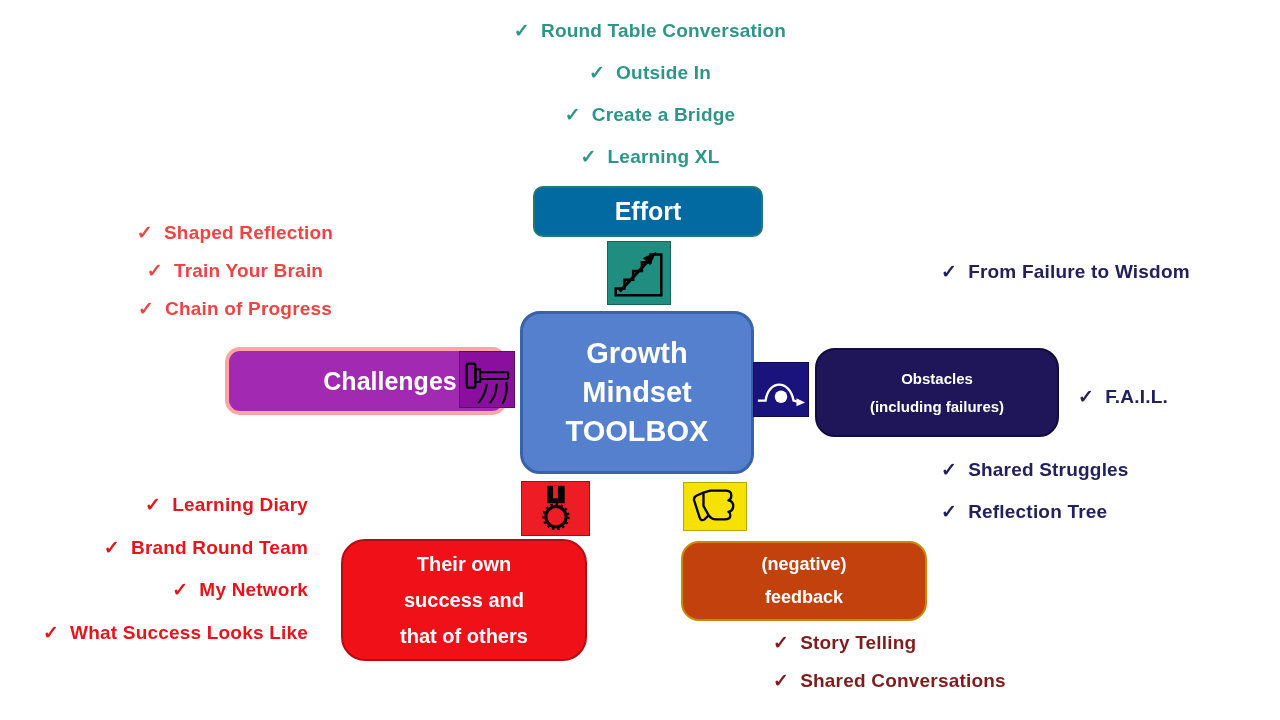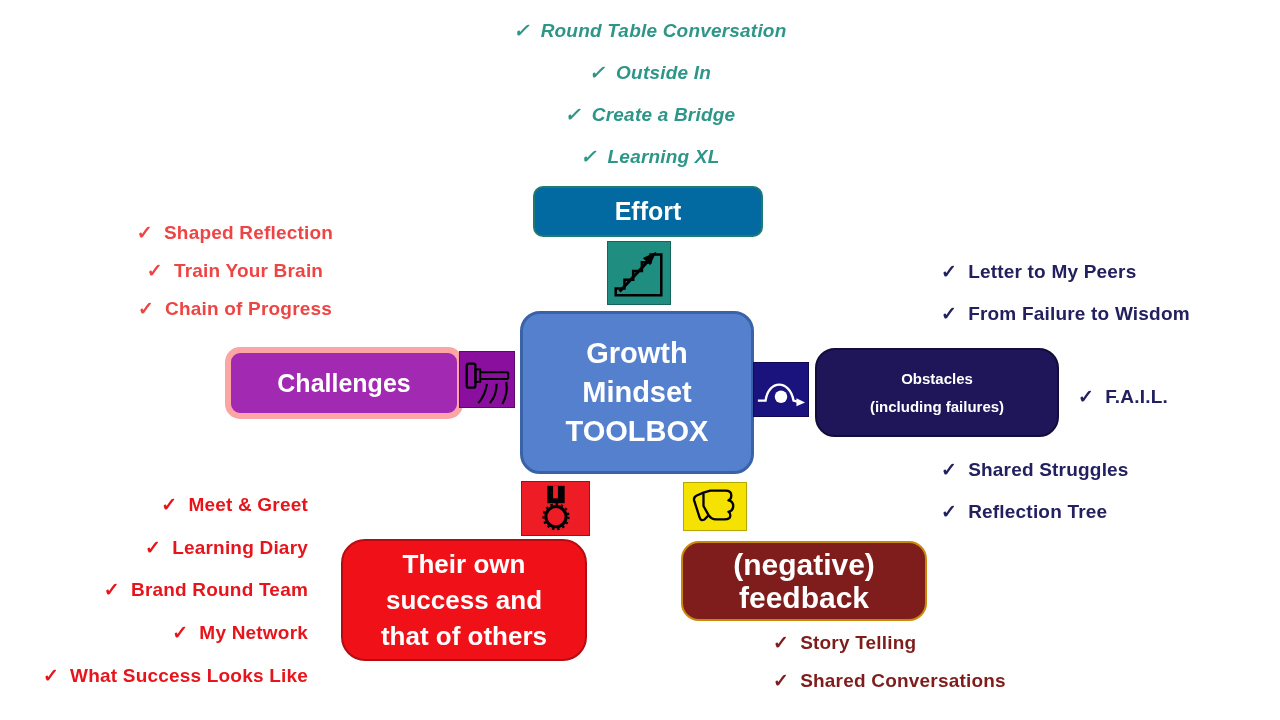--- a/index.html
+++ b/index.html
@@ -22,70 +22,68 @@
   .center-align{text-align:center;}
   .right-align{text-align:right;}
   
   .box{
     position:absolute;display:flex;flex-direction:column;align-items:center;
     justify-content:center;color:#ffffff;text-align:center;
   }
   .box-effort{left:533px;top:186px;width:226px;height:47px;background:#0369a1;
     border:2px solid #1F7A70;border-radius:10px;font-size:25px;}
   .box-challenges{left:225px;top:347px;width:226px;height:60px;background:#A229B2;
-    border:6px solid #fca5a5;border-radius:15px;font-size:25px;}
+    border:4px solid #fca5a5;border-radius:15px;font-size:25px;padding-left:48px;}
   .box-center{left:520px;top:311px;width:228px;height:157px;background:#5580CE;
     border:3px solid #3A62A8;border-radius:20px;font-size:29px;line-height:39px;}
   .box-obstacles{left:815px;top:348px;width:240px;height:85px;background:#1E1659;
     border:2px solid #120D3B;border-radius:20px;font-size:15px;line-height:28px;}
   .box-success{left:341px;top:539px;width:242px;height:118px;background:#F01118;
-    border:2px solid #B30D12;border-radius:24px;font-size:26px;line-height:36px;}
-  .box-feedback{left:681px;top:541px;width:242px;height:76px;background:#7f1d1d;
-    border:2px solid #C9880A;border-radius:18px;font-size:30px;line-height:33px;}
+    border:2px solid #B30D12;border-radius:24px;font-size:20px;line-height:36px;}
+  .box-feedback{left:681px;top:541px;width:242px;height:76px;background:#c2410c;
+    border:2px solid #C9880A;border-radius:18px;font-size:18px;line-height:33px;}
   
   .icon-tile{position:absolute;box-sizing:border-box;}
   .icon-tile svg{display:block;width:100%;height:100%;}
   .tile-stairs{left:607px;top:241px;width:64px;height:64px;background:#1F8D80;border:1px solid #14665C;}
   .tile-hammer{left:459px;top:351px;width:56px;height:57px;background:#8B0F9E;border:1px solid #5E0A6B;}
   .tile-hurdle{left:753px;top:362px;width:56px;height:55px;background:#1A127D;border:1px solid #0E0950;}
   .tile-medal{left:521px;top:481px;width:69px;height:55px;background:#EE1C25;border:1px solid #A01016;}
   .tile-thumb{left:683px;top:482px;width:64px;height:49px;background:#F5E203;border:1px solid #B5A702;}
 </style>
 </head>
 <body>
 
 <div class="slide">
 
-  <div class="list teal lh42 center-align" style="left:420px;top:10px;width:460px;font-style:italic;">
+  <div class="list teal lh42 center-align" style="left:420px;top:10px;width:460px;">
     <div class="item"><span class="chk">✓</span><span>Round Table Conversation</span></div>
     <div class="item"><span class="chk">✓</span><span>Outside In</span></div>
     <div class="item"><span class="chk">✓</span><span>Create a Bridge</span></div>
     <div class="item"><span class="chk">✓</span><span>Learning XL</span></div>
   </div>
 
   <div class="list purple lh38 center-align" style="left:105px;top:214px;width:260px;">
     <div class="item"><span class="chk">✓</span><span>Shaped Reflection</span></div>
     <div class="item"><span class="chk">✓</span><span>Train Your Brain</span></div>
     <div class="item"><span class="chk">✓</span><span>Chain of Progress</span></div>
   </div>
 
   <div class="list navy lh42" style="left:941px;top:251px;">
-    <div class="item"><span class="chk">✓</span><span>Letter to My Peers</span></div>
     <div class="item"><span class="chk">✓</span><span>From Failure to Wisdom</span></div>
   </div>
   <div class="list navy lh42" style="left:1078px;top:376px;">
     <div class="item"><span class="chk">✓</span><span>F.A.I.L.</span></div>
   </div>
   <div class="list navy lh42" style="left:941px;top:449px;">
     <div class="item"><span class="chk">✓</span><span>Shared Struggles</span></div>
     <div class="item"><span class="chk">✓</span><span>Reflection Tree</span></div>
   </div>
 
   <div class="list redtxt lh43 right-align" style="right:972px;top:484px;width:300px;">
-    <div class="item"><span class="chk">✓</span><span>Meet &amp; Greet</span></div>
     <div class="item"><span class="chk">✓</span><span>Learning Diary</span></div>
     <div class="item"><span class="chk">✓</span><span>Brand Round Team</span></div>
     <div class="item"><span class="chk">✓</span><span>My Network</span></div>
     <div class="item"><span class="chk">✓</span><span>What Success Looks Like</span></div>
   </div>
 
   <div class="list gold lh38" style="left:737px;top:624px;">
     <div class="item"><span class="chk">✓</span><span>Story Telling</span></div>
     <div class="item"><span class="chk">✓</span><span>Shared Conversations</span></div>
   </div>

